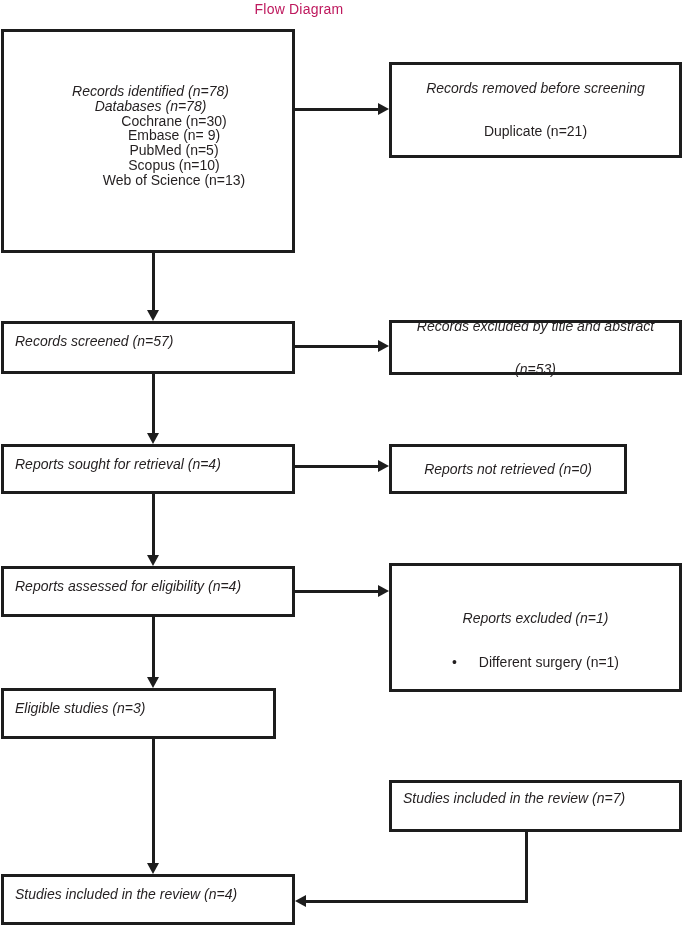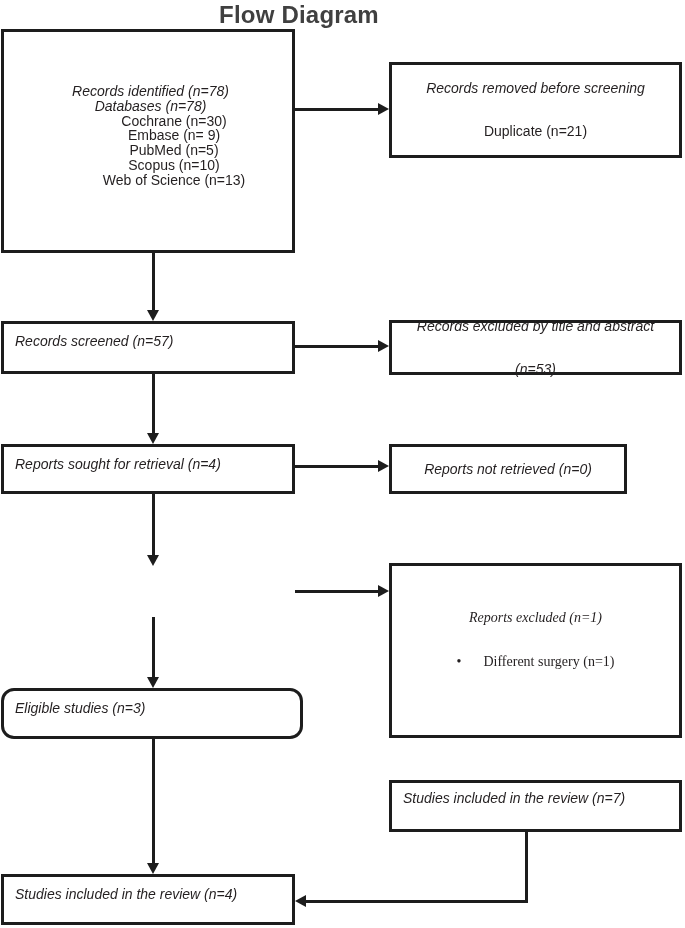--- a/index.html
+++ b/index.html
@@ -7,21 +7,21 @@
     position:relative;
     width:685px;height:928px;
     background:#ffffff;
     font-family:"Liberation Sans", sans-serif;
     color:#231f20;
     overflow:hidden;
   }
   .title{
     position:absolute;top:1px;left:0;width:598px;
     text-align:center;
-    font-size:24px;font-weight:bold;color:#404040;
+    font-size:14px;font-weight:normal;color:#be185d;
     letter-spacing:0.2px;
   }
   .box{
     position:absolute;
     box-sizing:border-box;
     border:3px solid #1d1d1d;
     background:#ffffff;
     font-size:14px;
     line-height:1.06;
   }
@@ -101,30 +101,33 @@
   </div>
 
   <div class="box left-col italic" style="left:1px;top:444px;width:294px;height:50px;">
     <div>Reports sought for retrieval (n=4)</div>
   </div>
 
   <div class="box center-col italic" style="left:389px;top:444px;width:238px;height:50px;">
     <div>Reports not retrieved (n=0)</div>
   </div>
 
+  <div class="box left-col italic" style="left:1px;top:566px;width:294px;height:51px;">
+    <div>Reports assessed for eligibility (n=4)</div>
+  </div>
 
-  <div class="box center-col top-pad" style="left:389px;top:563px;width:293px;height:175px;font-family:Liberation Serif, serif;">
+  <div class="box center-col top-pad" style="left:389px;top:563px;width:293px;height:129px;">
     <div class="italic">Reports excluded (n=1)</div>
     <div class="bullet-row">
       <span class="bullet-glyph">•</span>
       <span>Different surgery (n=1)</span>
     </div>
   </div>
 
-  <div class="box left-col italic" style="left:1px;top:688px;width:302px;height:51px;border-radius:13px;">
+  <div class="box left-col italic" style="left:1px;top:688px;width:275px;height:51px;">
     <div>Eligible studies (n=3)</div>
   </div>
 
   <div class="box tl italic" style="left:389px;top:780px;width:293px;height:52px;">
     <div>Studies included in the review (n=7)</div>
   </div>
 
   <div class="box left-col italic" style="left:1px;top:874px;width:294px;height:51px;">
     <div>Studies included in the review (n=4)</div>
   </div>

